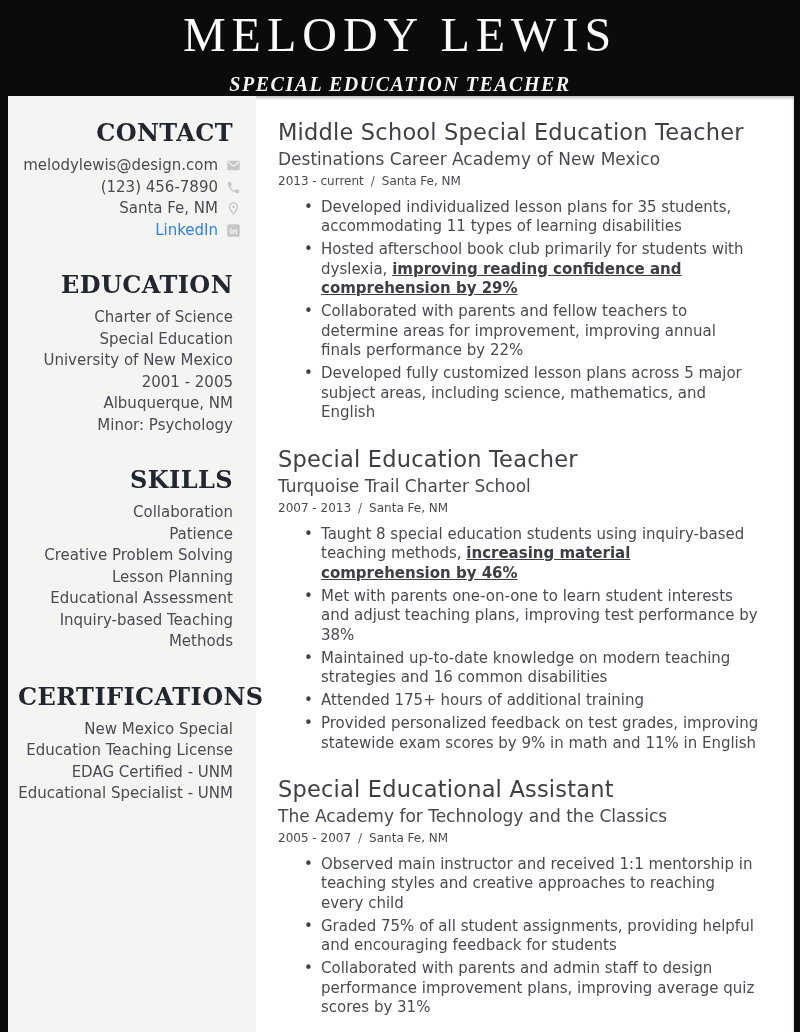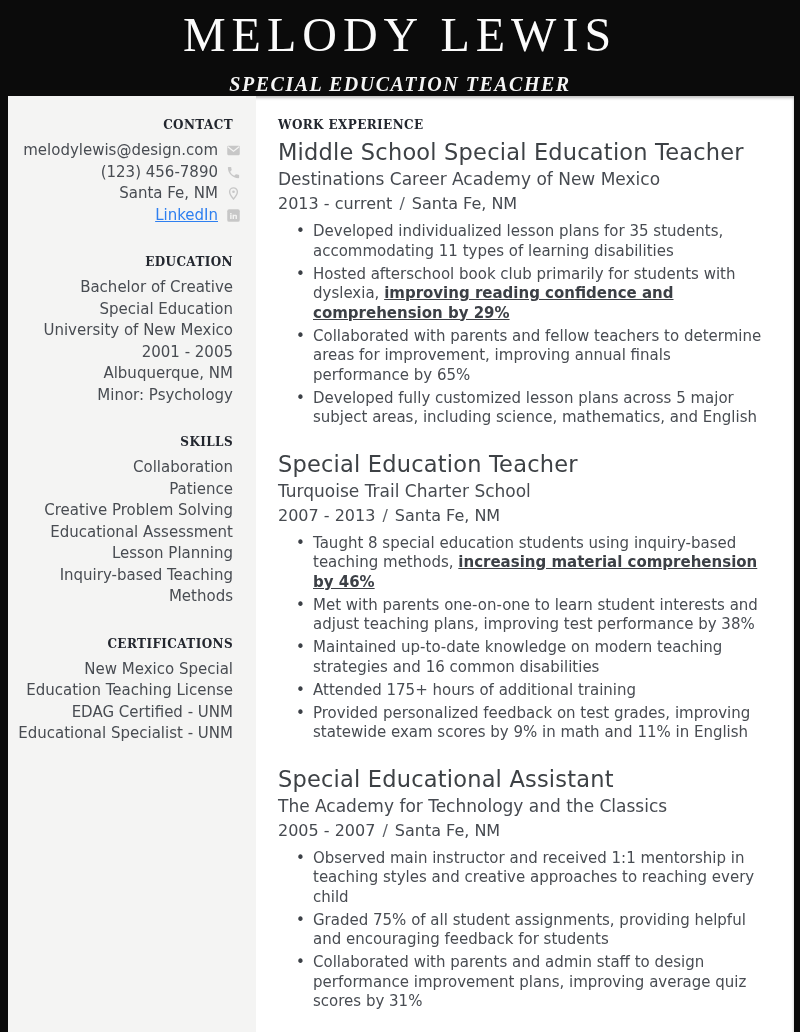--- a/index.html
+++ b/index.html
@@ -48,57 +48,57 @@
   .sidebar {
     width: 248px; flex: 0 0 248px;
     background: #f4f4f3;
     padding: 22px 15px 20px 10px;
     text-align: right;
   }
   .side-section { margin-bottom: 29px; }
   .side-heading, .main-heading {
     font-family: "DejaVu Serif", "Liberation Serif", serif;
     font-weight: 700;
-    font-size: 12px;
+    font-size: 24px;
     letter-spacing: 0.4px;
     color: #22262e;
   }
   .side-heading { margin-bottom: 8px; padding-right: 8px; }
 
   .side-line, .contact-text {
     font-size: 15px;
     line-height: 21.5px;
     color: #484c52;
   }
   .side-line { padding-right: 8px; }
 
   .contact-row {
     display: flex; justify-content: flex-end; align-items: center;
     gap: 7px; line-height: 21.5px; min-height: 21.5px;
   }
   .contact-icon { width: 16px; height: 16px; flex: 0 0 16px; display: inline-flex; align-items: center; justify-content: center; }
   .contact-icon svg { width: 15px; height: 15px; display: block; }
-  .link { color: #2e7ff0; text-decoration: underline; cursor: pointer; }
+  .link { color: #2e7ff0; cursor: pointer; }
 
   
   .main {
     flex: 1 1 auto;
     padding: 22px 26px 20px 22px;
   }
   .main-heading { margin-bottom: 6px; }
   .job { margin-bottom: 22px; }
   .job-title {
     font-size: 22.5px; font-weight: 400; color: #3d4145;
     line-height: 1.25; margin-bottom: 2px; letter-spacing: 0.2px;
   }
   .job-company { font-size: 17px; color: #464a50; line-height: 1.3; margin-bottom: 4px; }
-  .job-dateline { font-size: 16px; color: #464a50; line-height: 1.3; margin-bottom: 7px; }
+  .job-dateline { font-size: 12px; color: #464a50; line-height: 1.3; margin-bottom: 7px; }
   .job-dateline .sep { padding: 0 7px; color: #5a5e64; }
 
-  .bullets { list-style: none; margin: 0; padding: 0 0 0 16px; }
+  .bullets { list-style: none; margin: 8px; padding: 0 0 0 16px; }
   .bullets li {
     position: relative;
     padding-left: 19px;
     font-size: 15px;
     line-height: 19.5px;
     color: #484c52;
     margin-bottom: 3.5px;
   }
   .bullets li::before {
     content: "•";
@@ -161,62 +161,61 @@
                   <text x="12" y="17.5" text-anchor="middle" font-family="DejaVu Sans, sans-serif" font-size="12.5" font-weight="bold" fill="#f4f4f3">in</text>
                 </svg>
               </span>
             </div>
           </div>
       </section>
 
       <section class="side-section">
         <h2 class="side-heading">EDUCATION</h2>
         <div>
-            <div class="side-line">Bachelor of Creative</div>
+            <div class="side-line">Charter of Science</div>
             <div class="side-line">Special Education</div>
             <div class="side-line">University of New Mexico</div>
             <div class="side-line">2001 - 2005</div>
             <div class="side-line">Albuquerque, NM</div>
             <div class="side-line">Minor: Psychology</div>
           </div>
       </section>
 
       <section class="side-section">
         <h2 class="side-heading">SKILLS</h2>
         <div>
             <div class="side-line">Collaboration</div>
             <div class="side-line">Patience</div>
             <div class="side-line">Creative Problem Solving</div>
+            <div class="side-line">Lesson Planning</div>
             <div class="side-line">Educational Assessment</div>
-            <div class="side-line">Lesson Planning</div>
             <div class="side-line">Inquiry-based Teaching Methods</div>
           </div>
       </section>
 
       <section class="side-section">
         <h2 class="side-heading">CERTIFICATIONS</h2>
         <div>
             <div class="side-line">New Mexico Special Education Teaching License</div>
             <div class="side-line">EDAG Certified - UNM</div>
             <div class="side-line">Educational Specialist - UNM</div>
           </div>
       </section>
     </aside>
 
     <main class="main">
-      <h2 class="main-heading">WORK EXPERIENCE</h2>
       <div>
           <section class="job">
             <h3 class="job-title">Middle School Special Education Teacher</h3>
             <div class="job-company">Destinations Career Academy of New Mexico</div>
             <div class="job-dateline"><span>2013 - current</span><span class="sep">/</span><span>Santa Fe, NM</span></div>
             <ul class="bullets">
               <li><span>Developed individualized lesson plans for 35 students, accommodating 11 types of learning disabilities</span></li>
               <li><span>Hosted afterschool book club primarily for students with dyslexia, </span><span class="em">improving reading confidence and comprehension by 29%</span></li>
-              <li><span>Collaborated with parents and fellow teachers to determine areas for improvement, improving annual finals performance by 65%</span></li>
+              <li><span>Collaborated with parents and fellow teachers to determine areas for improvement, improving annual finals performance by 22%</span></li>
               <li><span>Developed fully customized lesson plans across 5 major subject areas, including science, mathematics, and English</span></li>
             </ul>
           </section>
           <section class="job">
             <h3 class="job-title">Special Education Teacher</h3>
             <div class="job-company">Turquoise Trail Charter School</div>
             <div class="job-dateline"><span>2007 - 2013</span><span class="sep">/</span><span>Santa Fe, NM</span></div>
             <ul class="bullets">
               <li><span>Taught 8 special education students using inquiry-based teaching methods, </span><span class="em">increasing material comprehension by 46%</span></li>
               <li><span>Met with parents one-on-one to learn student interests and adjust teaching plans, improving test performance by 38%</span></li>

